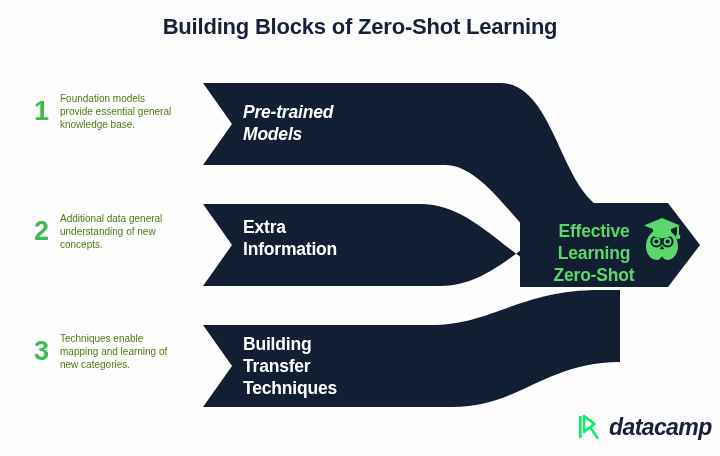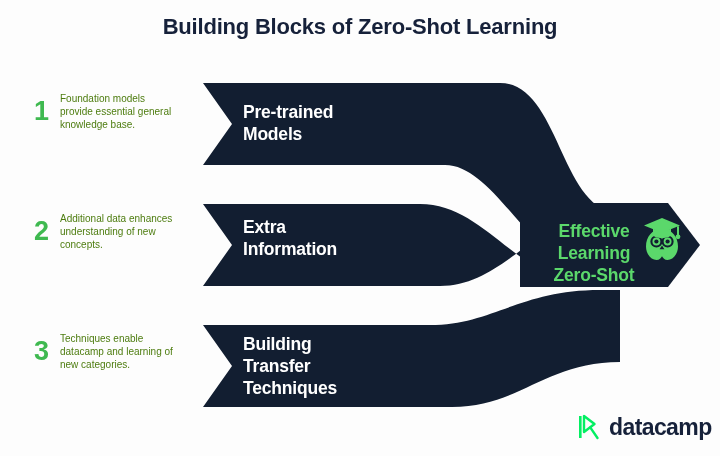--- a/index.html
+++ b/index.html
@@ -60,21 +60,21 @@
 
   
   .band-label {
     position: absolute;
     color: #ffffff;
     font-size: 17.5px;
     font-weight: bold;
     line-height: 1.26;
     letter-spacing: -0.2px;
   }
-  #band-label-1 { left: 243px; top: 101px; }
+  #band-label-1 { left: 243px; top: 101px; font-style: italic; }
   #band-label-2 { left: 243px; top: 216px; }
   #band-label-3 { left: 243px; top: 333px; }
 
   #result-label {
     position: absolute;
     left: 545px;
     top: 220px;
     width: 98px;
     text-align: center;
     color: #5bd86b;
@@ -90,20 +90,21 @@
   }
 
   
   #logo {
     position: absolute;
     left: 578px;
     top: 414px;
     display: flex;
     align-items: center;
     gap: 7px;
+    font-style: italic;
   }
   #logo-word {
     font-size: 23px;
     font-weight: bold;
     color: #16213a;
     letter-spacing: -0.6px;
     line-height: 1;
   }
 </style>
 </head>
@@ -157,26 +158,26 @@
     </g>
   </svg>
 
   <div class="step" id="step1">
     <div class="step-num">1</div>
     <div class="step-text">Foundation models provide essential general knowledge base.</div>
   </div>
 
   <div class="step" id="step2">
     <div class="step-num">2</div>
-    <div class="step-text">Additional data enhances understanding of new concepts.</div>
+    <div class="step-text">Additional data general understanding of new concepts.</div>
   </div>
 
   <div class="step" id="step3">
     <div class="step-num">3</div>
-    <div class="step-text">Techniques enable datacamp and learning of new categories.</div>
+    <div class="step-text">Techniques enable mapping and learning of new categories.</div>
   </div>
 
   <div class="band-label" id="band-label-1">
     <div>Pre-trained</div>
     <div>Models</div>
   </div>
 
   <div class="band-label" id="band-label-2">
     <div>Extra</div>
     <div>Information</div>

